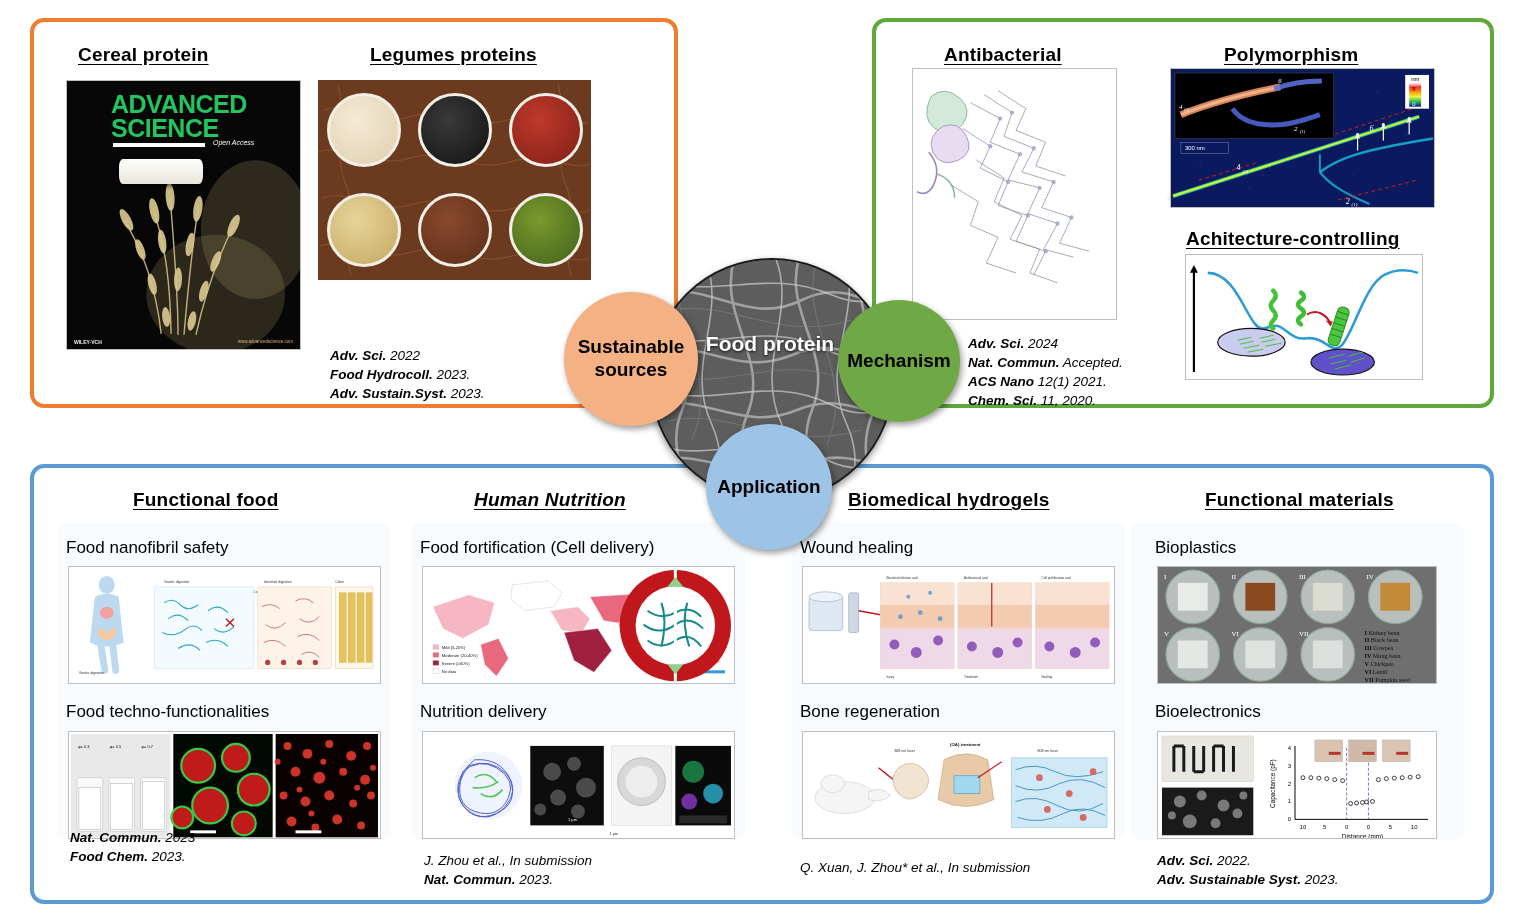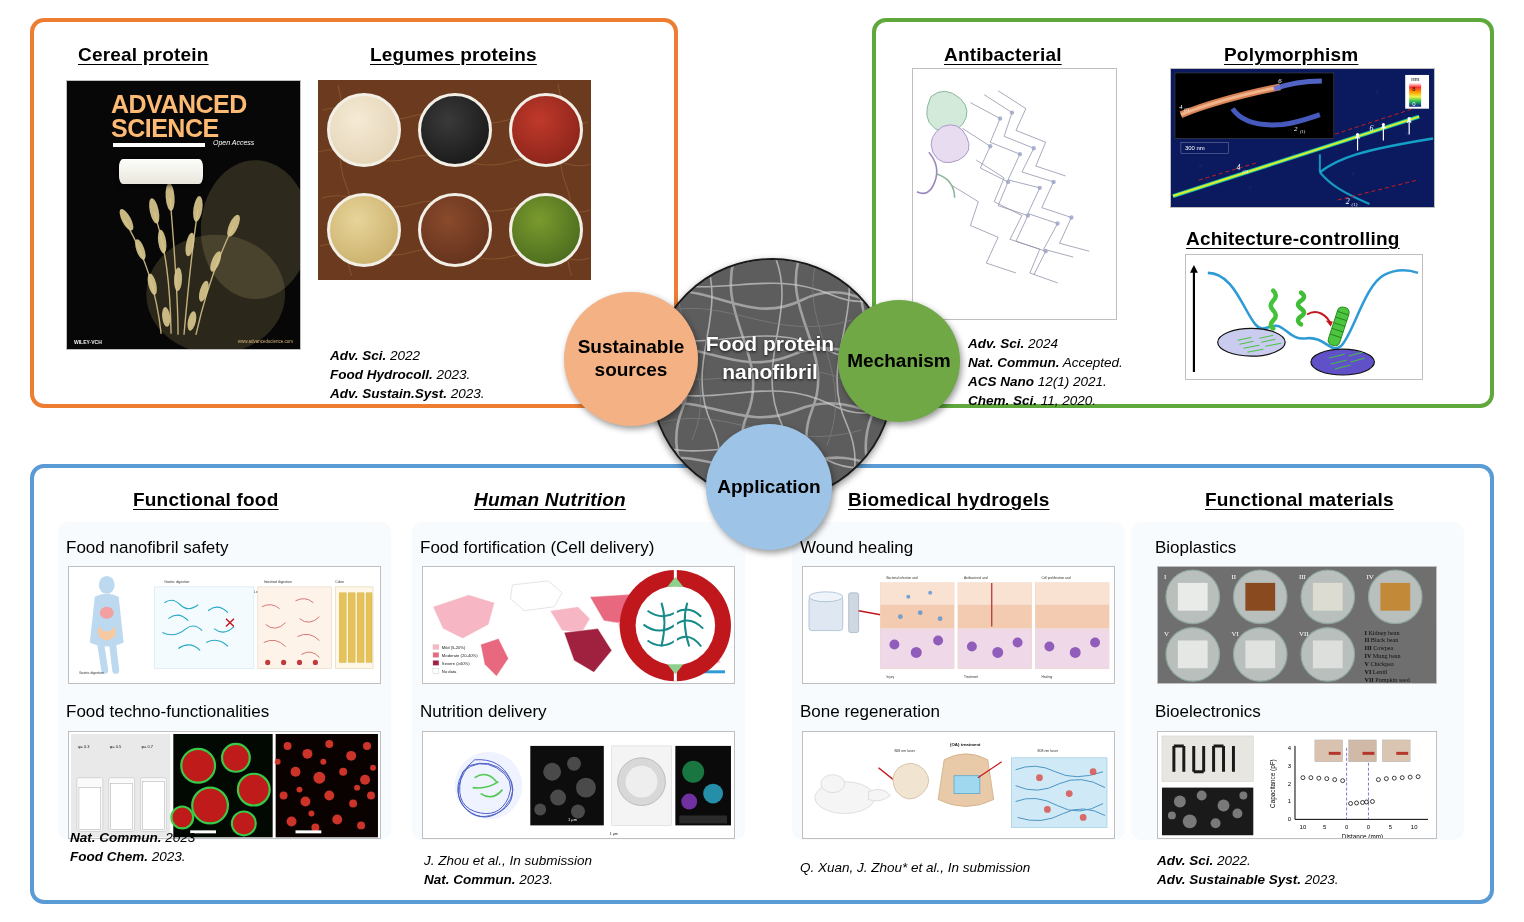--- a/index.html
+++ b/index.html
@@ -39,21 +39,21 @@
   .bubble{position:absolute;border-radius:50%;display:flex;align-items:center;
        justify-content:center;text-align:center;font-weight:bold;font-size:19px;
        line-height:1.2;box-shadow:2px 3px 6px rgba(0,0,0,.4);}
   .b-sources{left:564px;top:292px;width:134px;height:134px;background:#F4B183;}
   .b-mech{left:838px;top:300px;width:122px;height:122px;background:#6FA844;}
   .b-app{left:706px;top:424px;width:126px;height:126px;background:#9DC3E6;}
 
   
   .cover{background:#0a0a0a;position:relative;}
   .cover .ctop{position:absolute;top:3px;left:6px;font-size:3.5px;color:#ddd;}
-  .cover .ctitle{position:absolute;top:12px;left:44px;right:6px;color:#fdba74;
+  .cover .ctitle{position:absolute;top:12px;left:44px;right:6px;color:#22c55e;
        font-weight:bold;font-size:25px;line-height:.94;letter-spacing:-.5px;
        text-align:left;font-family:"Liberation Sans",sans-serif;}
   .cover .ctitle span{display:block;}
   .cover .cline{position:absolute;top:62px;left:46px;width:92px;height:4px;background:#fff;}
   .cover .coa{position:absolute;top:58px;left:146px;font-size:7px;color:#fff;
        font-style:italic;}
   .cover .cdisc{position:absolute;top:78px;left:52px;width:84px;height:25px;
        background:linear-gradient(#fdfdfa,#e8e6dc);border-radius:4px/8px;
        box-shadow:0 2px 4px rgba(0,0,0,.6);}
   .cover .cbot{position:absolute;bottom:4px;left:7px;font-size:5px;color:#eee;
@@ -834,21 +834,20 @@
       <path d="M0 55 C70 30 120 85 200 60"></path>
       <path d="M0 110 C70 140 125 85 205 125"></path>
       <path d="M0 165 C75 140 120 195 210 170"></path>
       <path d="M30 0 C10 60 70 110 40 180"></path>
       <path d="M165 0 C145 65 205 110 175 185"></path>
     </g>
   </svg>
 </div>
 <div class="hub-label">
   <div>Food  protein</div>
-  <div>nanofibril</div>
 </div>
 
 <div class="bubble b-sources">
   <div>
     <div>Sustainable</div>
     <div>sources</div>
   </div>
 </div>
 <div class="bubble b-mech">Mechanism</div>
 <div class="bubble b-app">Application</div>

